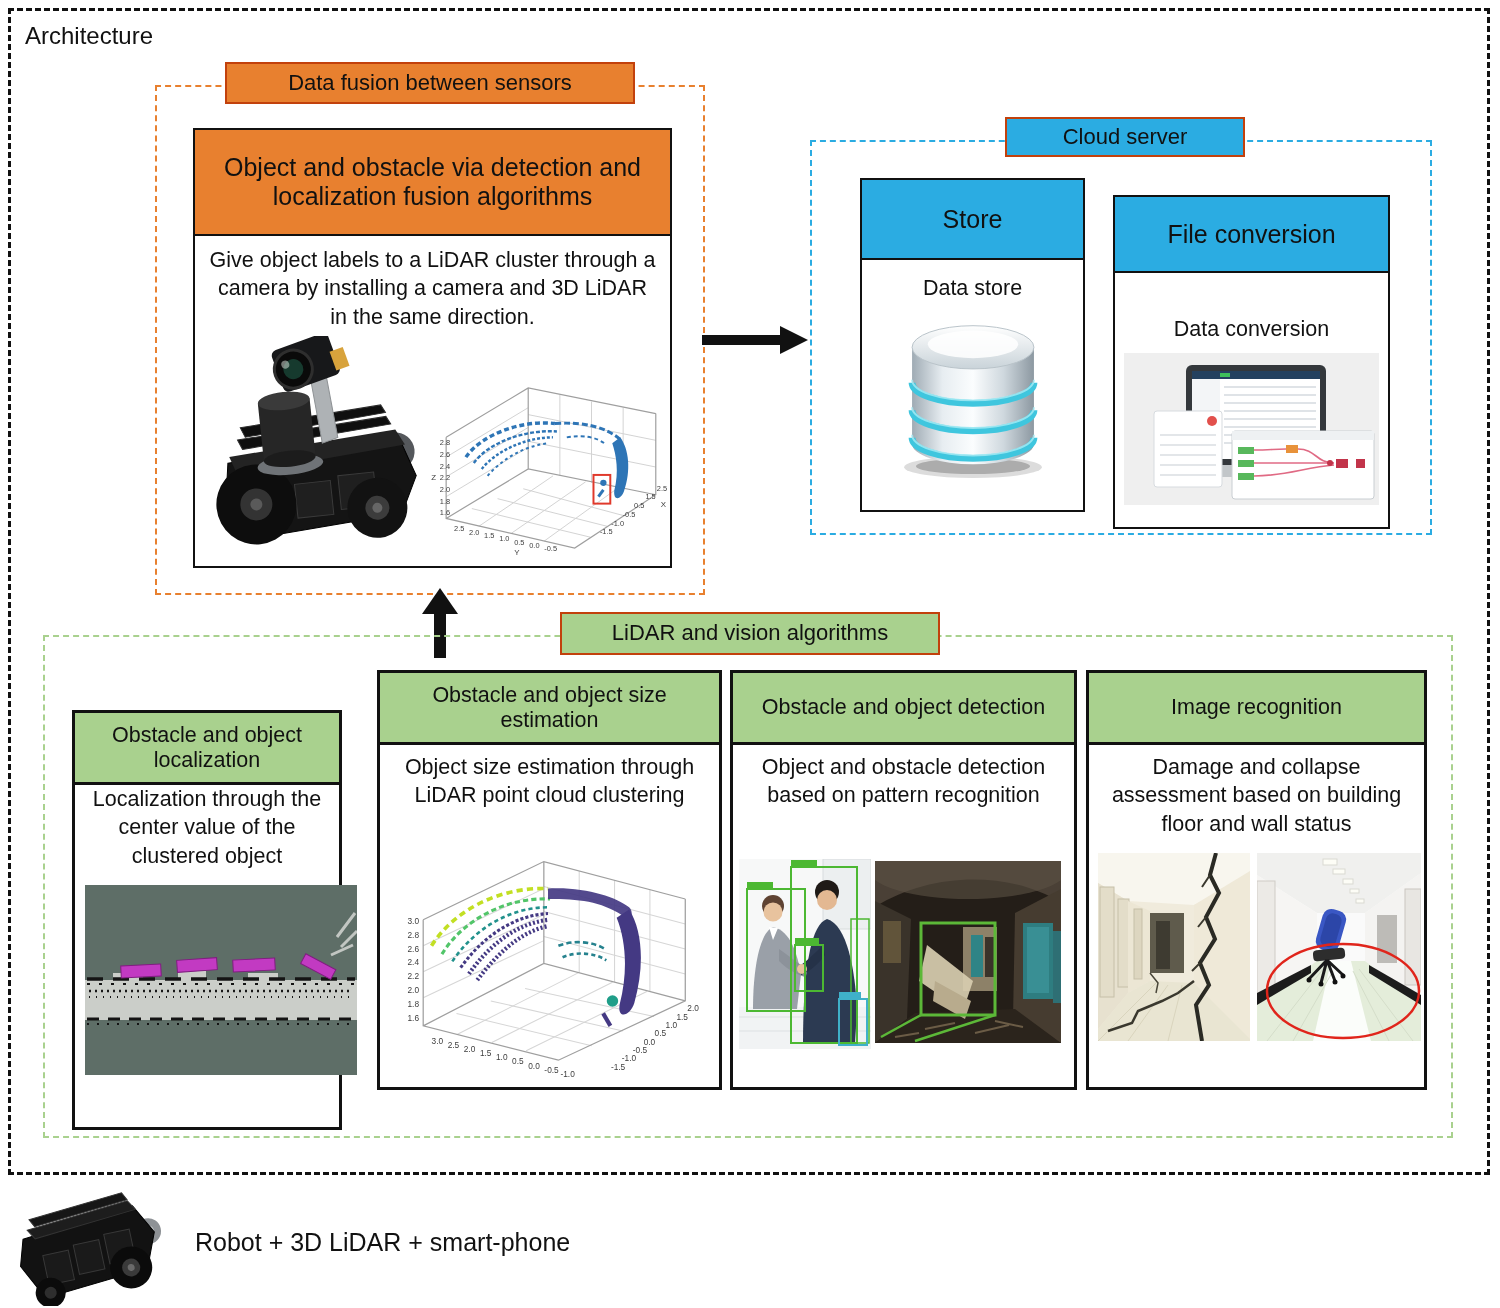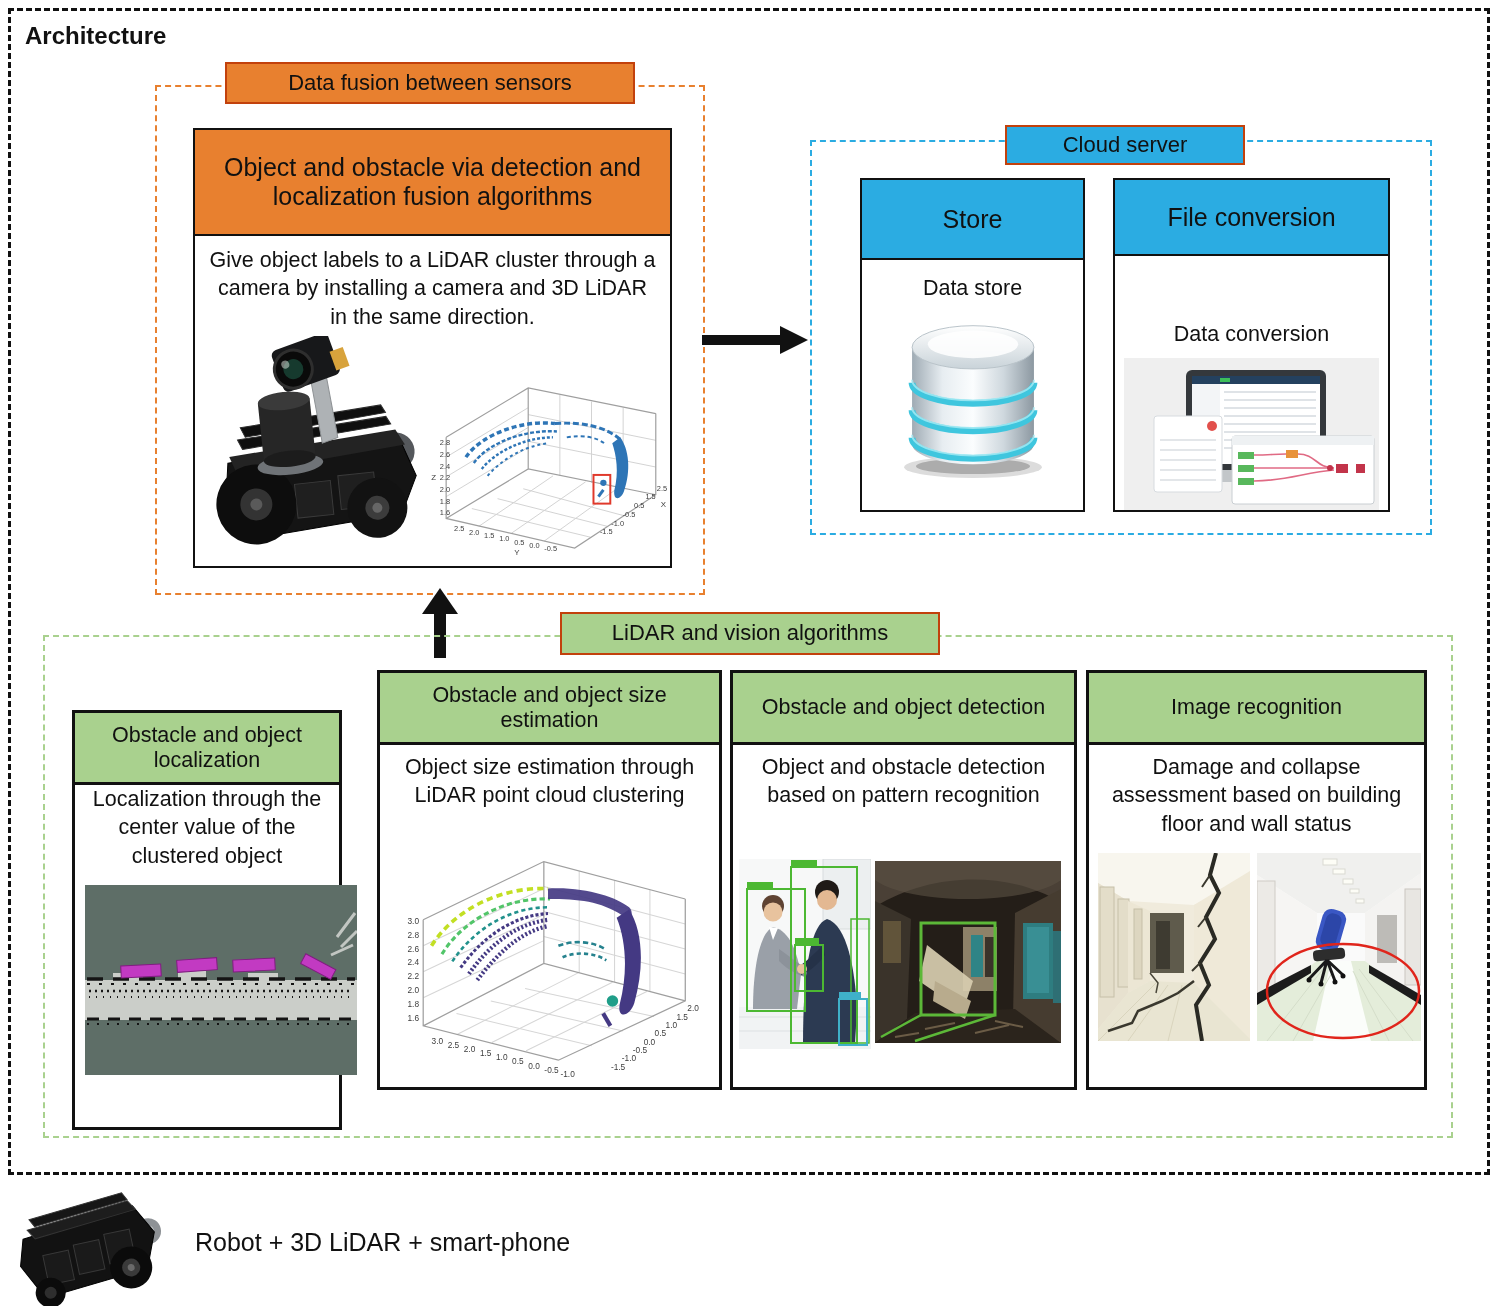--- a/index.html
+++ b/index.html
@@ -11,21 +11,21 @@
        border:2px solid #c2410c;font-size:22px;line-height:1.1}
   .panel{border:2px solid #111;background:#fff}
   .hdr{display:flex;align-items:center;justify-content:center;text-align:center;
        border-bottom:2px solid #111;box-sizing:border-box;font-size:25px;padding:4px 16px}
   .bodytext{font-size:21.5px;text-align:center;line-height:1.32;padding:10px 14px 0;box-sizing:border-box}
   .algo{border:3px solid #111;background:#fff}
   .algo .hdr{border-bottom:3px solid #111;height:72px;background:var(--green);font-size:21.5px;padding:2px 10px}
   .orange-fill{background:var(--orange)}
   .blue-fill{background:var(--blue)}
   .green-fill{background:var(--green)}
-  .title-big{font-size:24px;font-weight:bold}
+  .title-big{font-size:24px;font-weight:normal}
   svg{display:block}
   svg text{font-family:"Liberation Sans","DejaVu Sans",sans-serif}
   .ticks text{font-size:7.5px;fill:#3d3d3d}
   .ticksB text{font-size:8px;fill:#3d3d3d}
   .caption{font-size:25px}
 </style>
 </head>
 <body>
 
 <div id="root" style="--orange: #E8802F; --blue: #2BACE2; --green: #A9D18E;">
@@ -124,21 +124,21 @@
       <text x="237" y="128" font-size="8" fill="#3d3d3d">X</text>
     </svg>
   </div>
 
   <svg class="abs" style="left:700px;top:320px" width="112" height="40" viewBox="0 0 112 40">
     <rect x="2" y="15" width="80" height="10" fill="#111"></rect>
     <polygon points="80,6 80,34 108,20" fill="#111"></polygon>
   </svg>
 
   <div class="abs" style="left:810px;top:140px;width:622px;height:395px;border:2px dashed var(--blue)"></div>
-  <div class="abs lbl blue-fill" style="left:1005px;top:125px;width:240px;height:40px">Cloud server</div>
+  <div class="abs lbl blue-fill" style="left:1005px;top:117px;width:240px;height:40px">Cloud server</div>
 
   <div class="abs panel" style="left:860px;top:178px;width:225px;height:334px">
     <div class="hdr blue-fill" style="height:80px">Store</div>
     <div class="bodytext" style="padding-top:14px">Data store</div>
     <svg style="margin:6px auto 0" width="150" height="172" viewBox="0 0 150 175">
       <defs>
         <linearGradient id="dbSilver" x1="0" y1="0" x2="1" y2="0">
           <stop offset="0" stop-color="#9fabb4"></stop>
             <stop offset="0.25" stop-color="#e7edf1"></stop>
           <stop offset="0.5" stop-color="#fbfdfe"></stop>
@@ -161,23 +161,23 @@
       <g stroke="#a8ecf5" stroke-width="2" fill="none" opacity="0.8">
         <path d="M13,73 a62,21 0 0 0 124,0"></path>
         <path d="M13,101 a62,21 0 0 0 124,0"></path>
         <path d="M13,129 a62,21 0 0 0 124,0"></path>
       </g>
       <ellipse cx="75" cy="40" rx="62" ry="22" fill="url(#dbTop)" stroke="#b9c3c9"></ellipse>
       <ellipse cx="75" cy="37" rx="46" ry="14" fill="#ffffff" opacity="0.85"></ellipse>
     </svg>
   </div>
 
-  <div class="abs panel" style="left:1113px;top:178px;width:277px;height:334px">
+  <div class="abs panel" style="left:1113px;top:195px;width:277px;height:334px">
     <div class="hdr blue-fill" style="height:76px">File conversion</div>
-    <div class="bodytext" style="padding-top:64px">Data conversion</div>
+    <div class="bodytext" style="padding-top:42px">Data conversion</div>
     <svg style="margin:10px auto 0" width="255" height="152" viewBox="0 0 255 152">
       <rect x="0" y="0" width="255" height="152" fill="#efefef"></rect>
       <rect x="62" y="12" width="140" height="100" rx="6" fill="#34383c"></rect>
       <rect x="68" y="18" width="128" height="88" fill="#ffffff"></rect>
       <rect x="68" y="18" width="128" height="8" fill="#24415f"></rect>
       <rect x="96" y="20" width="10" height="4" fill="#3dbf5a"></rect>
       <rect x="68" y="26" width="28" height="80" fill="#f3f5f7"></rect>
       <g stroke="#dfe3e7" stroke-width="2">
         <line x1="100" y1="34" x2="192" y2="34"></line>
           <line x1="100" y1="42" x2="192" y2="42"></line>

